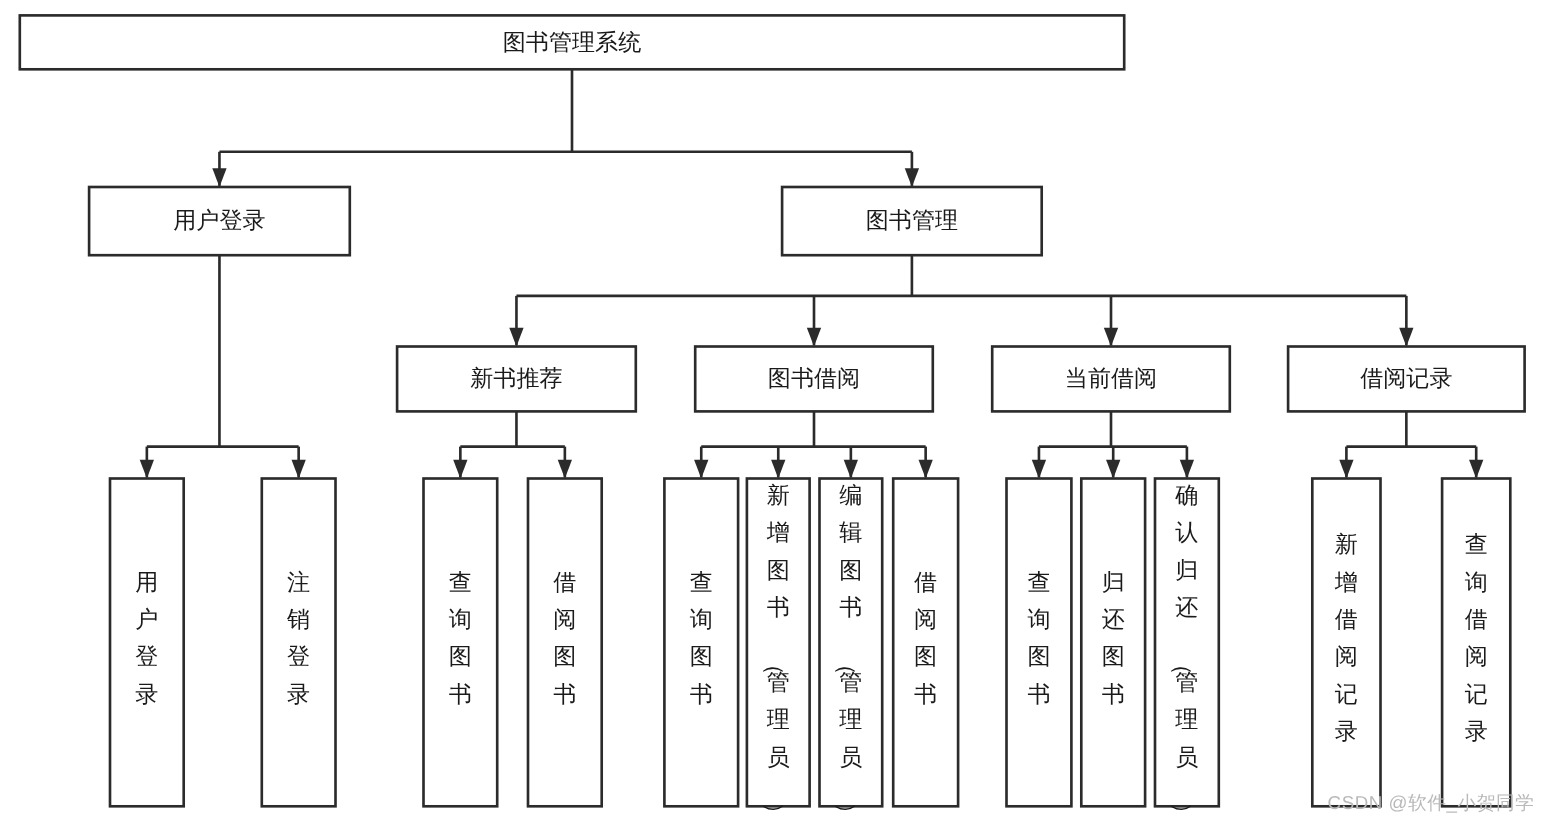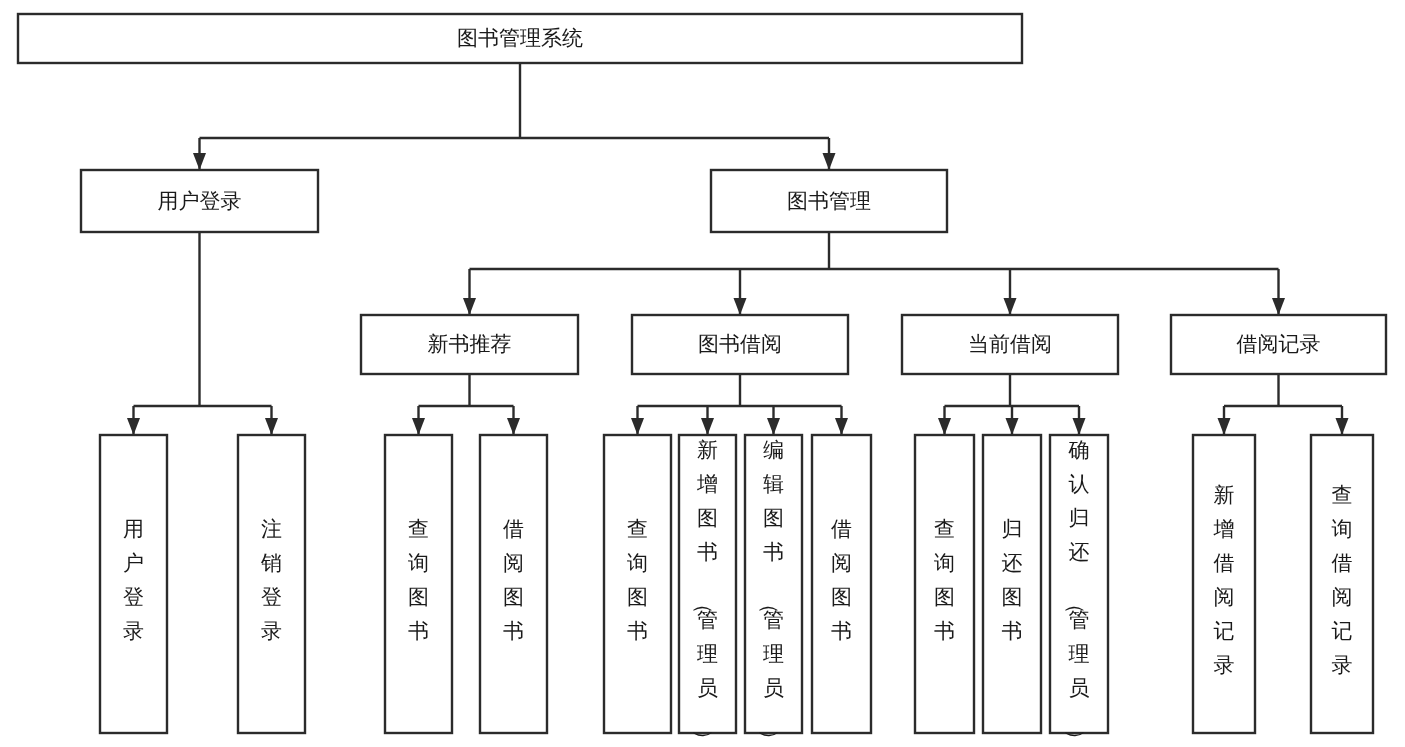--- a/index.html
+++ b/index.html
@@ -213,13 +213,14 @@
         <g>
           <rect x="1193" y="435" width="62" height="298" class="node-box"></rect>
           <text x="1224" class="node-label-vert"><tspan x="1224" y="502">新</tspan><tspan x="1224" y="536">增</tspan><tspan x="1224" y="570">借</tspan><tspan x="1224" y="604">阅</tspan><tspan x="1224" y="638">记</tspan><tspan x="1224" y="672">录</tspan></text>
         </g>
         <g>
           <rect x="1311" y="435" width="62" height="298" class="node-box"></rect>
           <text x="1342" class="node-label-vert"><tspan x="1342" y="502">查</tspan><tspan x="1342" y="536">询</tspan><tspan x="1342" y="570">借</tspan><tspan x="1342" y="604">阅</tspan><tspan x="1342" y="638">记</tspan><tspan x="1342" y="672">录</tspan></text>
         </g>
       </g>
   </svg>
+  <div class="watermark">CSDN @软件_小贺同学</div>
 </div>
 
 </body></html>

